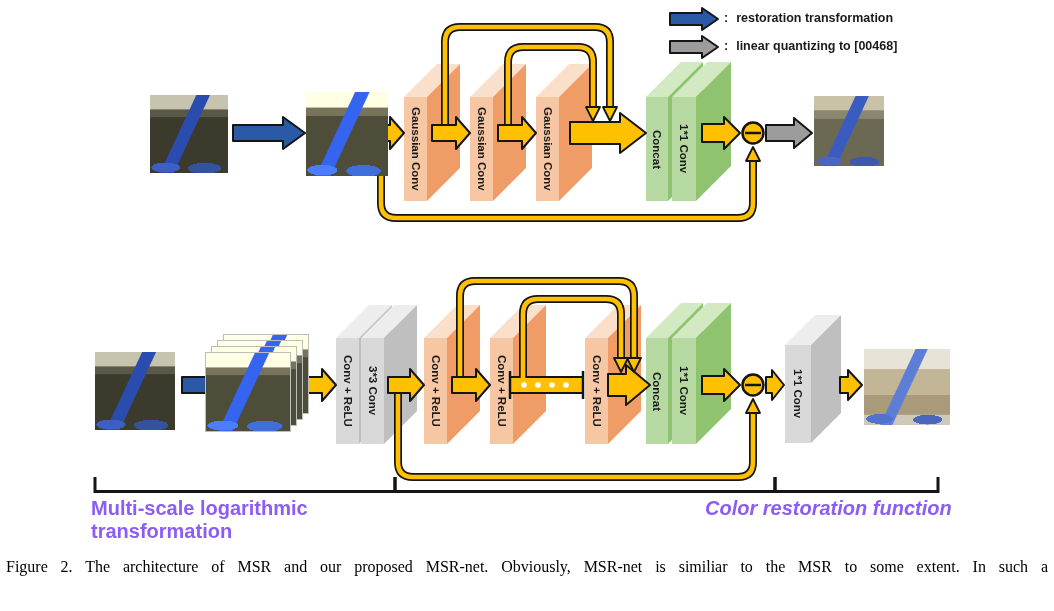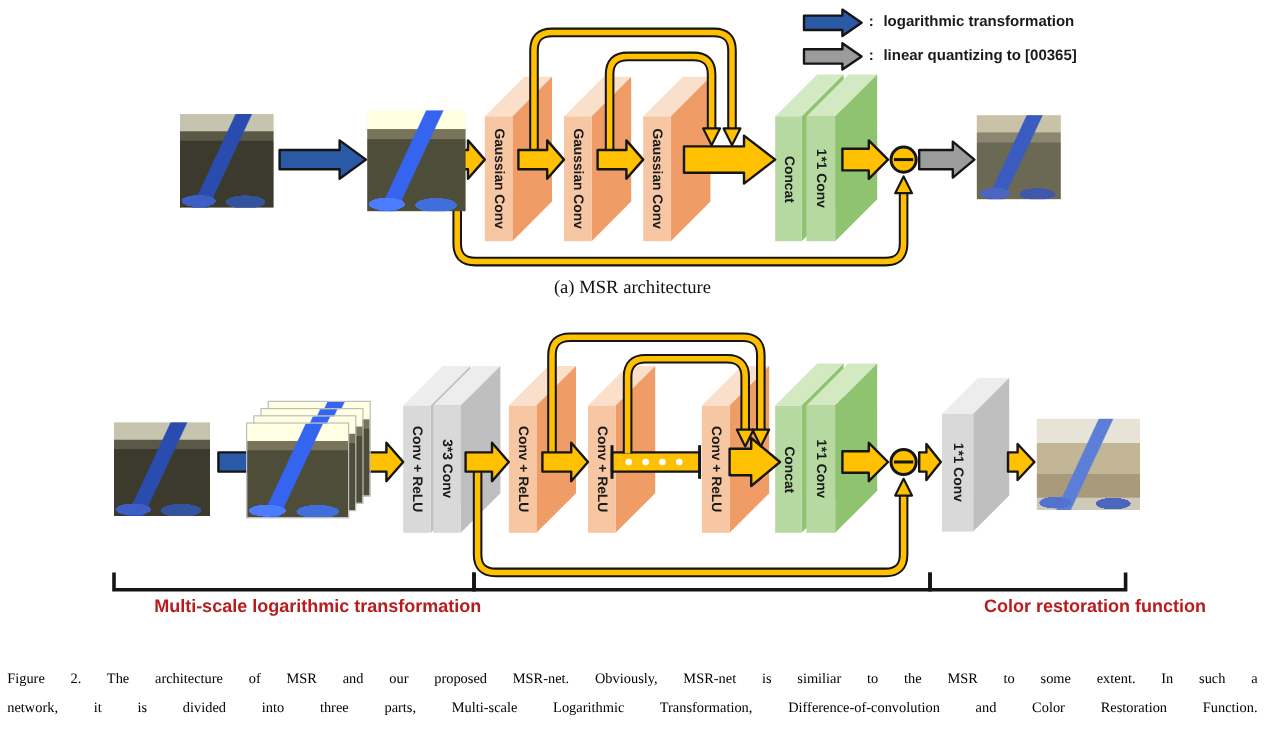--- a/index.html
+++ b/index.html
@@ -19,25 +19,25 @@
   .brk{stroke:#151515;stroke-width:3;fill:none;}
   .of{fill:#F7C6A3;} .ot{fill:#FADFCB;} .os{fill:#EF9C66;}
   .gf{fill:#B5D9A0;} .gt{fill:#D3E9C2;} .gs{fill:#8FC370;}
   .yf{fill:#D9D9D9;} .yt{fill:#EDEDED;} .ys{fill:#BFBFBF;}
 
   
   .vlabel{position:absolute;display:flex;align-items:center;justify-content:center;
           writing-mode:vertical-rl;font-weight:bold;font-size:11.5px;color:#1a1a1a;}
   .legendrow{position:absolute;display:flex;align-items:center;gap:8px;
              font-weight:bold;font-size:12.5px;color:#1a1a1a;}
-  .seclabel{position:absolute;font-weight:bold;font-size:15px;color:#b91c1c;text-align:right;}
+  .seclabel{position:absolute;font-weight:bold;font-size:20px;color:#8b5cf6;text-align:left;}
   .subcap{position:absolute;left:0;width:1054px;text-align:center;
           font-family:"Liberation Serif",serif;font-size:15.5px;color:#111;}
   .figcap{position:absolute;left:6px;width:1042px;font-family:"Liberation Serif",serif;
-          font-size:12px;color:#000;text-align:justify;text-align-last:justify;}
+          font-size:16px;color:#000;text-align:justify;text-align-last:justify;}
 
   
   .photo{position:absolute;}
   .ph-dark{background:
     radial-gradient(ellipse 26% 9% at 20% 93%, #3c5ec5 0 70%, transparent 71%),
     radial-gradient(ellipse 30% 10% at 70% 94%, #33539f 0 70%, transparent 71%),
     linear-gradient(115deg, transparent 40%, #2a4cae 41% 52%, transparent 53%),
     linear-gradient(to bottom, #c6c3ae 0 18%, #5a5846 19% 28%, #3b3a2c 29% 100%);}
   .bright{filter:brightness(1.32) saturate(1.08);}
   .ph-out-a{background:
@@ -210,42 +210,40 @@
   <div class="photo" style="left:205px;top:334px;width:108px;height:96px;">
     <div class="stacklayer ph-dark bright" style="left:18px;top:0;width:84px;height:78px;"></div>
     <div class="stacklayer ph-dark bright" style="left:12px;top:6px;width:84px;height:78px;"></div>
     <div class="stacklayer ph-dark bright" style="left:6px;top:12px;width:84px;height:78px;"></div>
     <div class="stacklayer ph-dark bright" style="left:0;top:18px;width:84px;height:78px;"></div>
   </div>
   <div class="photo ph-out-b" style="left:864px;top:349px;width:86px;height:76px;"></div>
 
   <div class="legendrow" style="left:724px;top:11px;">
     <span>:</span>
-    <span>logarithmic transformation</span>
+    <span>restoration transformation</span>
   </div>
   <div class="legendrow" style="left:724px;top:39px;">
     <span>:</span>
-    <span>linear quantizing to [00365]</span>
+    <span>linear quantizing to [00468]</span>
   </div>
 
   <div class="vlabel" style="left:404px;top:97px;width:23px;height:104px;">Gaussian Conv</div>
   <div class="vlabel" style="left:470px;top:97px;width:23px;height:104px;">Gaussian Conv</div>
   <div class="vlabel" style="left:536px;top:97px;width:23px;height:104px;">Gaussian Conv</div>
   <div class="vlabel" style="left:646px;top:97px;width:22px;height:104px;">Concat</div>
   <div class="vlabel" style="left:672px;top:97px;width:24px;height:104px;">1*1 Conv</div>
 
   <div class="vlabel" style="left:336px;top:338px;width:23px;height:106px;">Conv + ReLU</div>
   <div class="vlabel" style="left:361px;top:338px;width:23px;height:106px;">3*3 Conv</div>
   <div class="vlabel" style="left:424px;top:338px;width:23px;height:106px;">Conv + ReLU</div>
   <div class="vlabel" style="left:490px;top:338px;width:23px;height:106px;">Conv + ReLU</div>
   <div class="vlabel" style="left:585px;top:338px;width:23px;height:106px;">Conv + ReLU</div>
   <div class="vlabel" style="left:646px;top:338px;width:22px;height:106px;">Concat</div>
   <div class="vlabel" style="left:672px;top:338px;width:24px;height:106px;">1*1 Conv</div>
   <div class="vlabel" style="left:785px;top:345px;width:26px;height:98px;">1*1 Conv</div>
 
   <div class="seclabel" style="left:91px;top:497px;width:310px;">Multi-scale logarithmic transformation</div>
-  <div class="seclabel" style="left:705px;top:497px;width:300px;">Color restoration function</div>
-
-  <div class="subcap" style="top:231px;">(a) MSR architecture</div>
+  <div class="seclabel" style="left:705px;top:497px;width:300px;font-style:italic;">Color restoration function</div>
+
 
   <div class="figcap" style="top:558px;">Figure 2. The architecture of MSR and our proposed MSR-net.  Obviously, MSR-net is similiar to the MSR to some extent.  In such a</div>
-  <div class="figcap" style="top:582px;">network, it is divided into three parts, Multi-scale Logarithmic Transformation, Difference-of-convolution and Color Restoration Function.</div>
 </div>
 
 </body></html>

